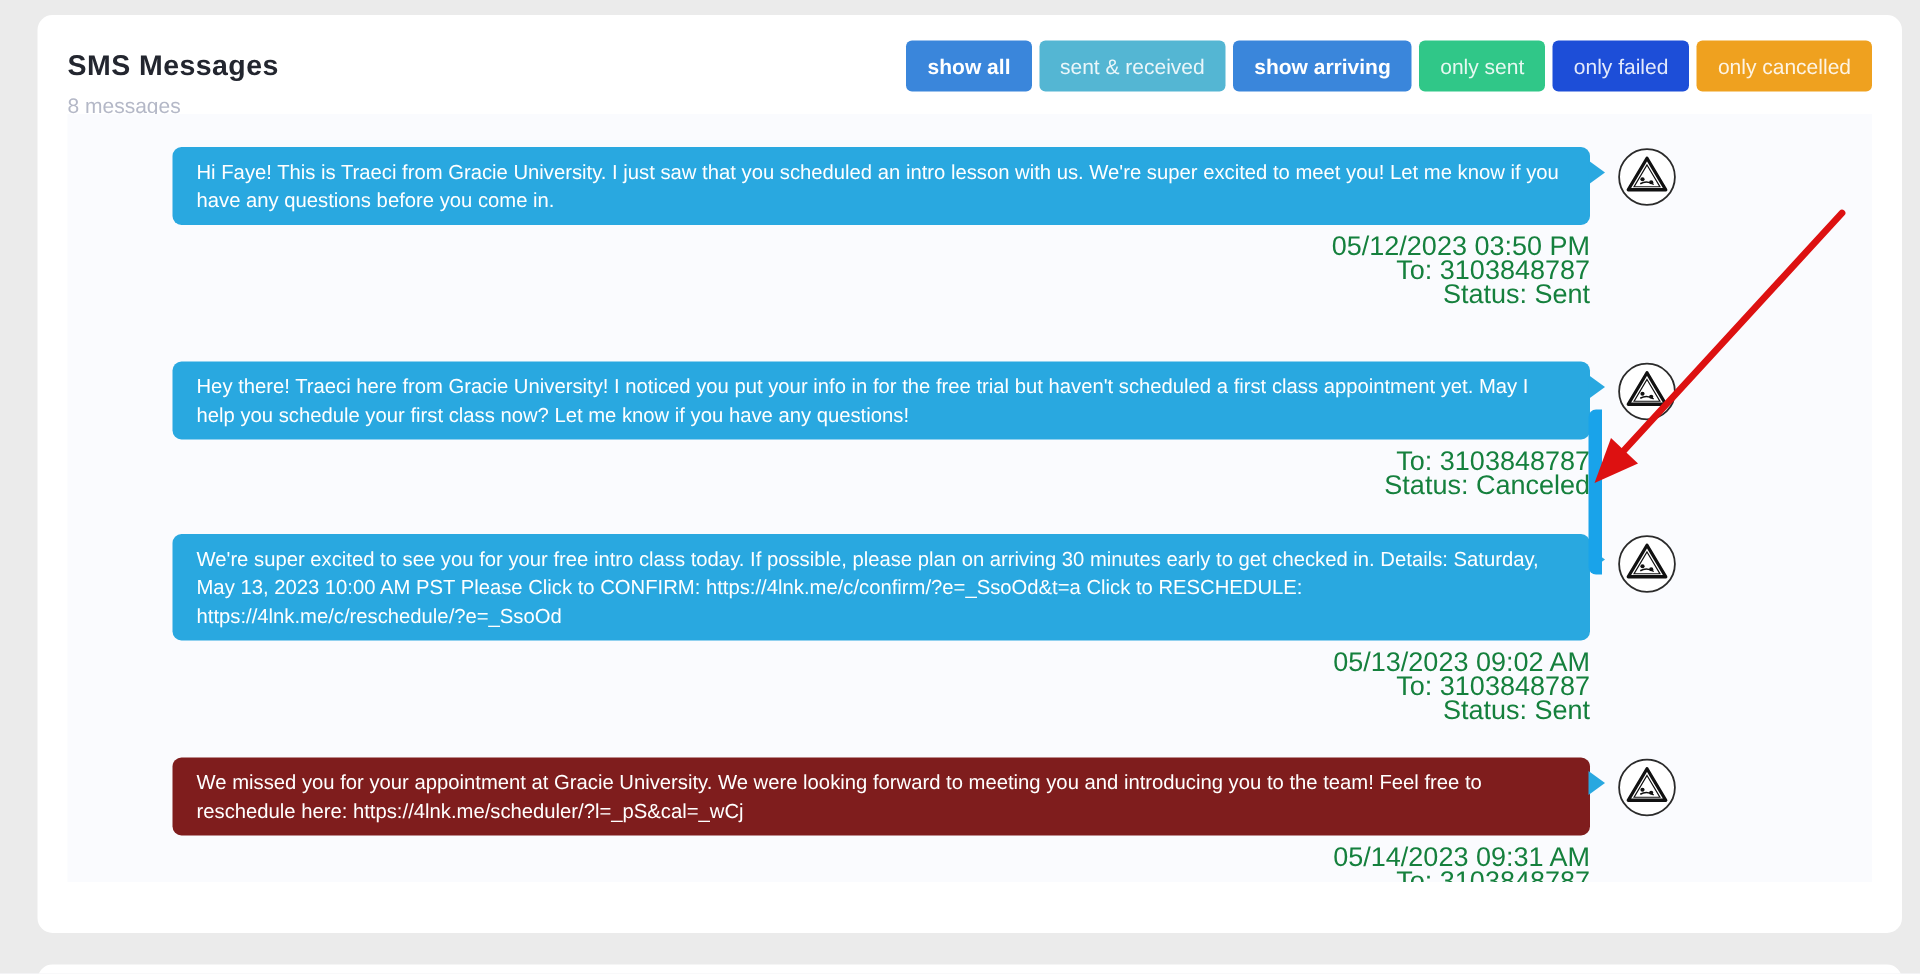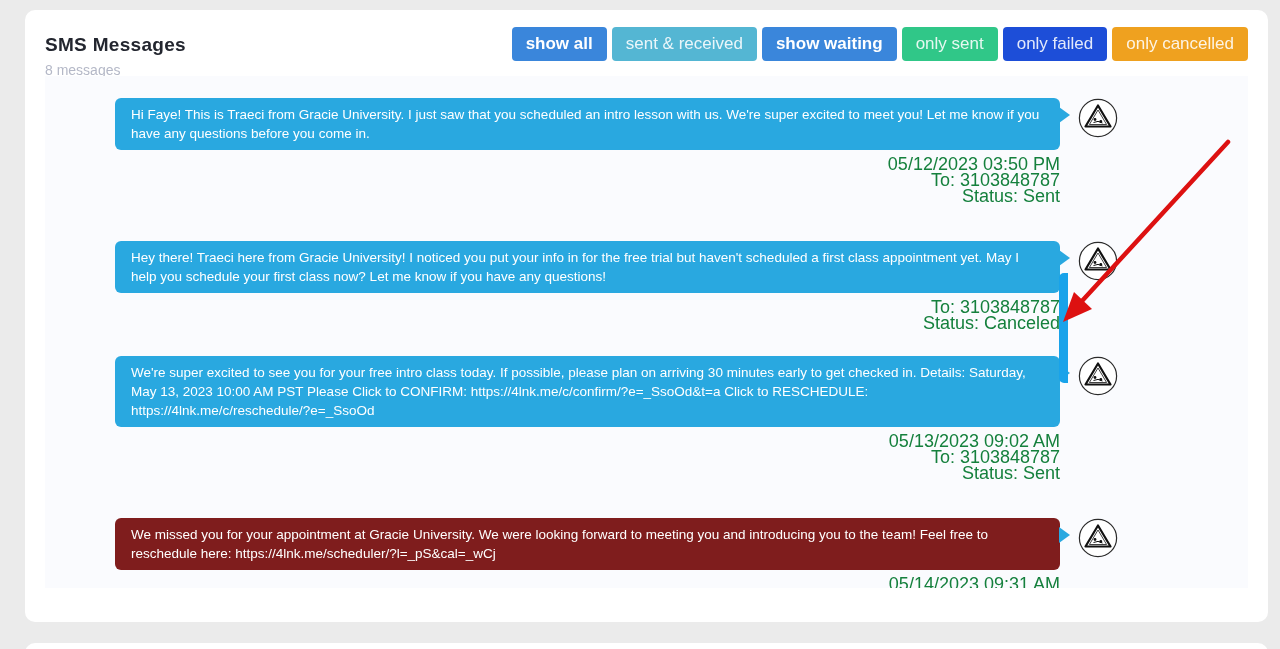--- a/index.html
+++ b/index.html
@@ -9,30 +9,30 @@
 
   .card { position:absolute; left:25px; top:10px; width:1243px; height:612px;
           background:#ffffff; border-radius:10px; }
 
   .page-title { position:absolute; left:20px; top:24px; font-size:19px; font-weight:700;
                 color:#23262f; letter-spacing:.3px; }
   .page-subtitle { position:absolute; left:20px; top:52px; font-size:14px; color:#b4b8c7; }
 
   .filters { position:absolute; right:20px; top:17px; display:flex; gap:5px; }
   .filter-btn { border:none; color:rgba(255,255,255,.88); font-family:"Liberation Sans",sans-serif;
-                font-size:17px; padding:0 14px; height:34px; border-radius:4px; cursor:pointer;
+                font-size:14px; padding:0 14px; height:34px; border-radius:4px; cursor:pointer;
                 white-space:nowrap; }
 
   .list { position:absolute; left:20px; top:66px; width:1203px; height:512px;
           background:#fafbfe; overflow:hidden; padding-top:22px; }
 
   .message-row { display:flex; align-items:flex-start; margin-left:70px; }
   .message-row:nth-child(1) { margin-bottom:37px; }
   .message-row:nth-child(2) { margin-bottom:25px; }
-  .message-row:nth-child(3) { margin-bottom:37px; }
+  .message-row:nth-child(3) { margin-bottom:24px; }
   .bubble-col { width:945px; }
   .bubble { position:relative; background:#29a8e0; color:#ffffff; border-radius:6px;
             padding:7px 16px; font-size:13.5px; line-height:19px; word-break:break-word; }
   .tail { position:absolute; right:-10px; top:9px; width:0; height:0;
           border-left:11px solid #29a8e0; border-top:8px solid transparent;
           border-bottom:8px solid transparent; }
   .meta { text-align:right; margin-top:6px; color:#15803d; font-size:18px; line-height:16px; }
   .avatar-col { margin-left:18px; flex:0 0 40px; }
 
   .side-tab { position:absolute; right:0; top:273px; width:9px; height:110px;
@@ -49,21 +49,21 @@
 
 <div class="stage">
 
   <div class="card">
     <div class="page-title">SMS Messages</div>
     <div class="page-subtitle">8 messages</div>
 
     <div class="filters">
       <button class="filter-btn" style="background: rgb(58, 134, 219); font-weight: 700; color: rgb(255, 255, 255);">show all</button>
       <button class="filter-btn" style="background: rgb(84, 182, 211);">sent &amp; received</button>
-      <button class="filter-btn" style="background: rgb(58, 134, 219); font-weight: 700; color: rgb(255, 255, 255);">show waiting</button>
+      <button class="filter-btn" style="background: rgb(58, 134, 219); font-weight: 700; color: rgb(255, 255, 255);">show arriving</button>
       <button class="filter-btn" style="background: rgb(48, 199, 136);">only sent</button>
       <button class="filter-btn" style="background: #1d4ed8;">only failed</button>
       <button class="filter-btn" style="background: rgb(239, 161, 31);">only cancelled</button>
     </div>
 
     <div class="list">
 
       <div class="message-row">
         <div class="bubble-col">
           <div class="bubble" style="background: rgb(41, 168, 224);">

